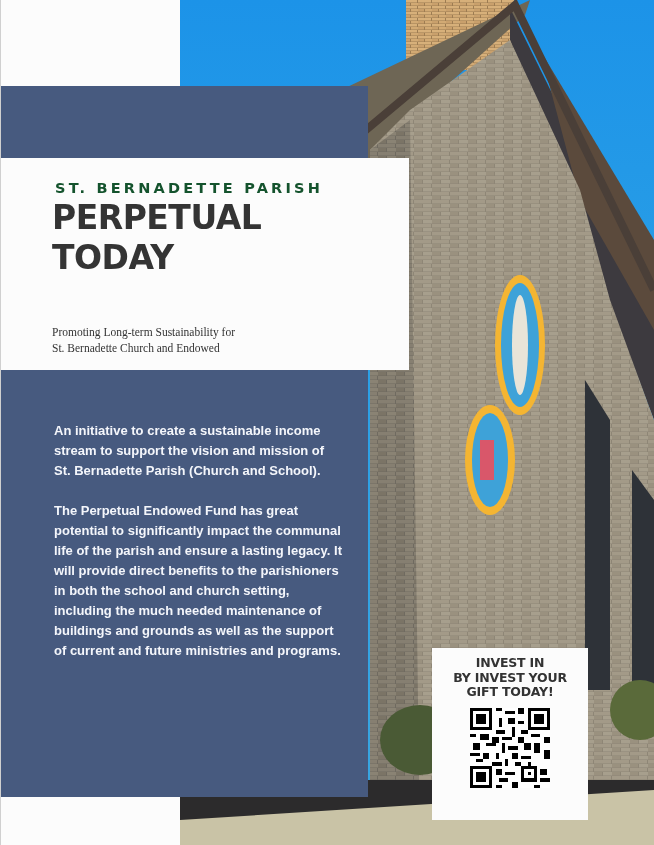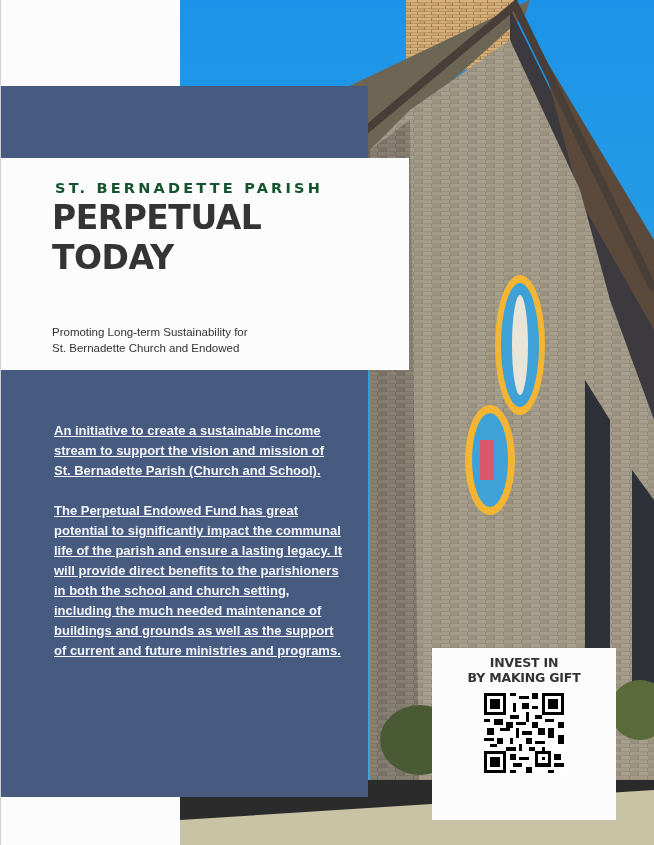--- a/index.html
+++ b/index.html
@@ -31,36 +31,36 @@
       font-size: 14.5px; letter-spacing: 3.2px; color: #14532d;
     }
     .title {
       position: absolute; left: 51px; top: 40px; margin: 0;
       font-family: "DejaVu Sans", sans-serif; font-weight: bold;
       font-size: 33px; line-height: 40px; color: #343434; letter-spacing: -0.5px;
     }
     .title span { display: block; }
     .subtitle {
       position: absolute; left: 51px; top: 166px;
-      font-size: 11.5px; line-height: 16px; color: #333;
+      font-size: 11.5px; line-height: 16px; color: #333; font-family: Liberation Serif, serif;
     }
     .subtitle span { display: block; }
 
     .body-text {
       position: absolute; left: 54px; top: 421px; width: 290px; z-index: 3;
-      color: #f4f6fb; font-weight: bold; font-size: 13px; line-height: 20px; text-decoration: underline;
+      color: #f4f6fb; font-weight: bold; font-size: 13px; line-height: 20px;
     }
     .body-text p { margin: 0 0 20px 0; }
 
     
     .bottom-white { position: absolute; left: 1px; top: 797px; width: 179px; height: 48px; background: #fcfcfc; z-index: 2; }
 
     
     .qr-card {
-      position: absolute; left: 432px; top: 648px; width: 184px; height: 172px;
+      position: absolute; left: 432px; top: 648px; width: 156px; height: 172px;
       background: #fcfcfc; z-index: 4; text-align: center;
     }
     .cta {
       margin-top: 8px; font-family: "DejaVu Sans", sans-serif; font-weight: bold;
       font-size: 12.5px; line-height: 14.5px; color: #333; letter-spacing: -0.2px;
     }
     .cta span { display: block; }
     .qr { display: block; margin: 8px auto 0 auto; width: 80px; height: 80px; }
   </style>
 </head>
@@ -143,21 +143,22 @@
 <div class="body-text">
   <p>An initiative to create a sustainable income stream to support the vision and mission of  St. Bernadette Parish (Church and School).</p>
   <p>The Perpetual Endowed Fund has great potential to significantly impact the communal life of the parish and ensure a lasting legacy. It will provide direct benefits to the parishioners in both the school and church setting, including the much needed maintenance of buildings and grounds as well as the support of current and future ministries and programs.</p>
 </div>
 
 <div class="bottom-white"></div>
 
 <div class="qr-card">
   <div class="cta">
     <span>INVEST IN</span>
-    <span>BY MAKING GIFT</span>
+    <span>BY INVEST YOUR</span>
+    <span>GIFT TODAY!</span>
   </div>
   <svg class="qr" viewBox="0 0 25 25" shape-rendering="crispEdges">
     <rect width="25" height="25" fill="#fff"></rect>
     <g fill="#000">
       <rect x="0" y="0" width="7" height="7"></rect>
         <rect x="1" y="1" width="5" height="5" fill="#fff"></rect>
         <rect x="2" y="2" width="3" height="3"></rect>
       <rect x="18" y="0" width="7" height="7"></rect>
         <rect x="19" y="1" width="5" height="5" fill="#fff"></rect>
         <rect x="20" y="2" width="3" height="3"></rect>

